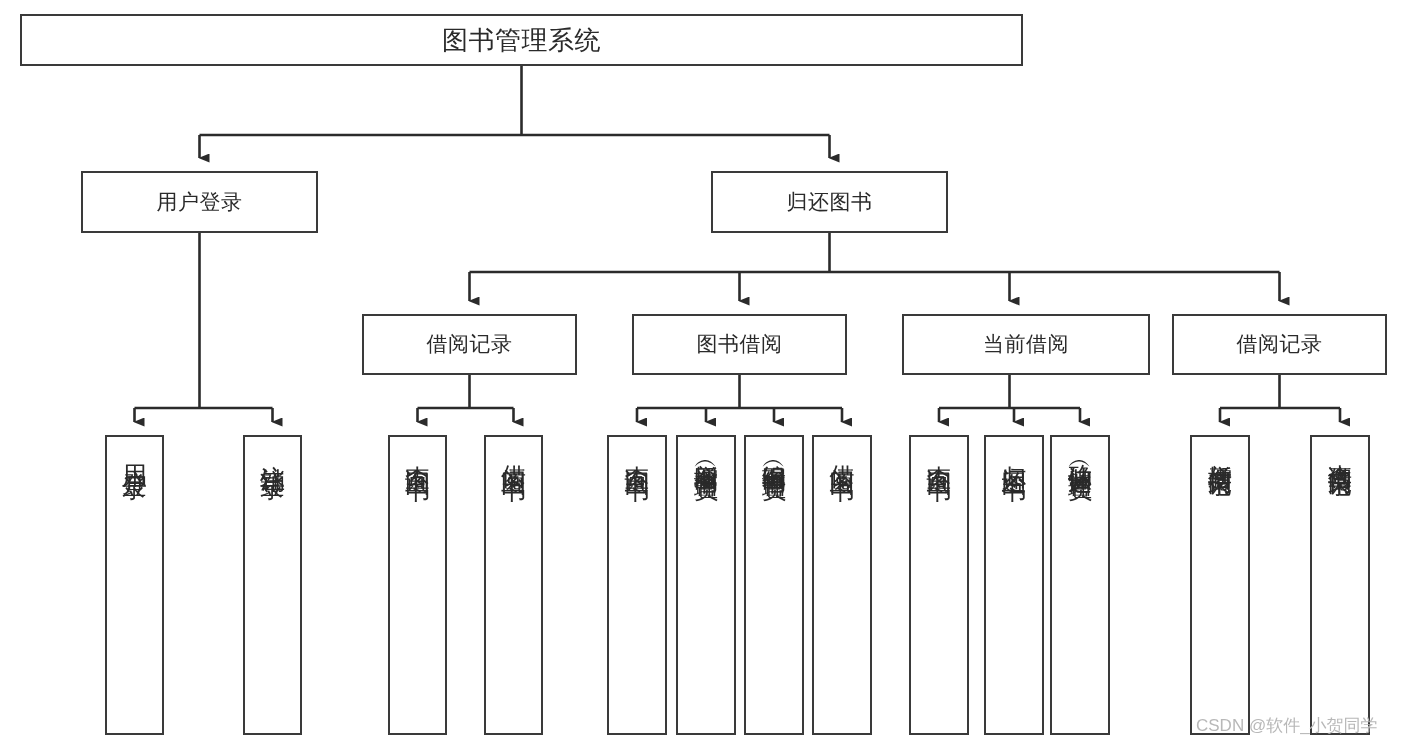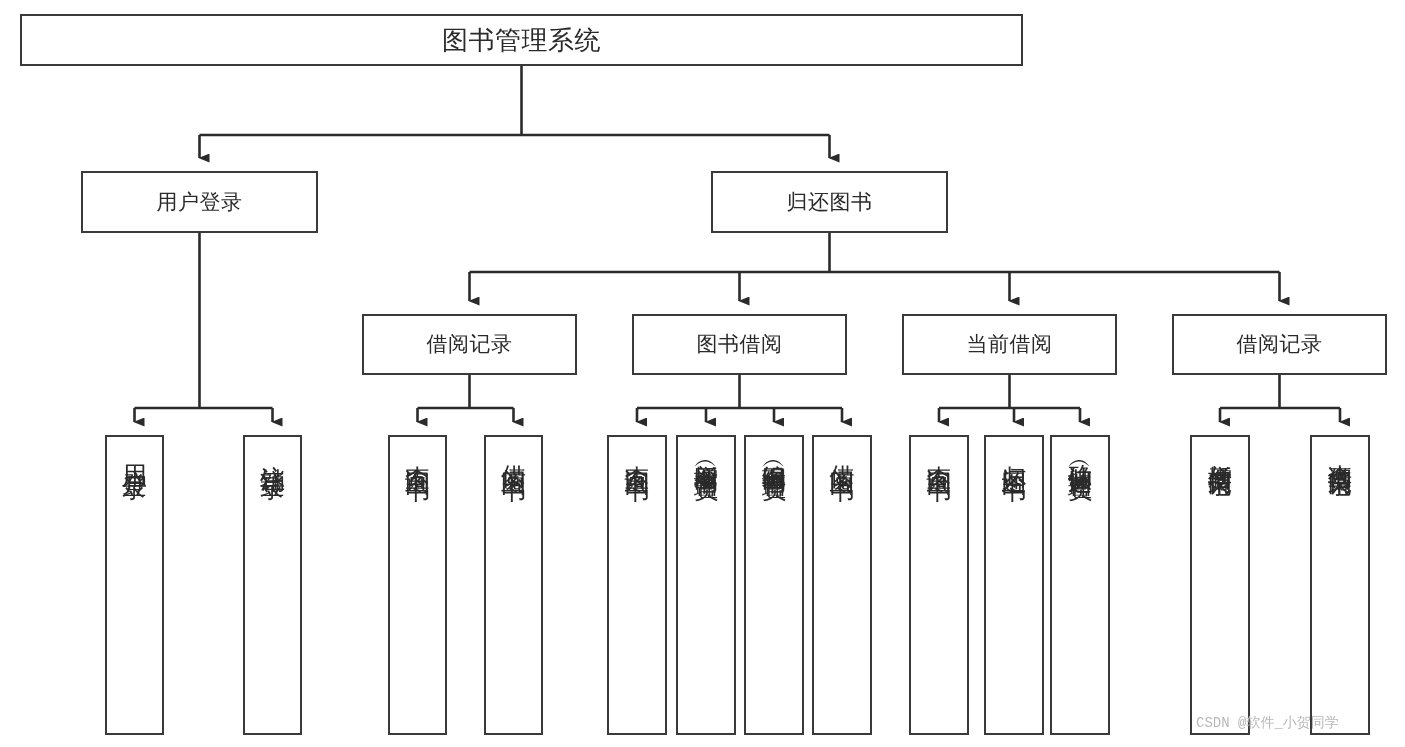--- a/index.html
+++ b/index.html
@@ -64,25 +64,25 @@
     line-height: 1;
   }
   .node.vert.tall .node-label {
     font-size: 24px;
     letter-spacing: 2px;
   }
   #watermark {
     position: absolute;
     left: 1196px;
     top: 714px;
-    font-size: 14px;
+    font-size: 17px;
     color: #b8b8b8;
     z-index: 8;
     white-space: nowrap;
-    font-family: Liberation Mono, monospace;
+    font-family: Liberation Sans, sans-serif;
   }
 </style>
 </head>
 <body>
 
 <div id="diagram-root">
 
   <svg id="connectors" viewBox="0 0 1405 747" xmlns="http://www.w3.org/2000/svg">
     <defs>
       <marker id="arrowhead" markerWidth="9" markerHeight="11" refX="4.5" refY="10" orient="auto" markerUnits="userSpaceOnUse">
@@ -160,21 +160,21 @@
   <div class="node horiz" style="left:711px; top:171px; width:237px; height:62px;">
     <span class="node-label">归还图书</span>
   </div>
 
   <div class="node horiz" style="left:362px; top:314px; width:215px; height:61px;">
     <span class="node-label">借阅记录</span>
   </div>
   <div class="node horiz" style="left:632px; top:314px; width:215px; height:61px;">
     <span class="node-label">图书借阅</span>
   </div>
-  <div class="node horiz" style="left:902px; top:314px; width:215px; height:61px;">
+  <div class="node horiz" style="left:902px; top:314px; width:248px; height:61px;">
     <span class="node-label">当前借阅</span>
   </div>
   <div class="node horiz" style="left:1172px; top:314px; width:215px; height:61px;align-items:center;">
     <span class="node-label">借阅记录</span>
   </div>
 
   <div class="node vert" style="left:105px; top:435px; width:59px; height:300px;">
     <span class="node-label">用户登录</span>
   </div>
   <div class="node vert" style="left:243px; top:435px; width:59px; height:300px;">

